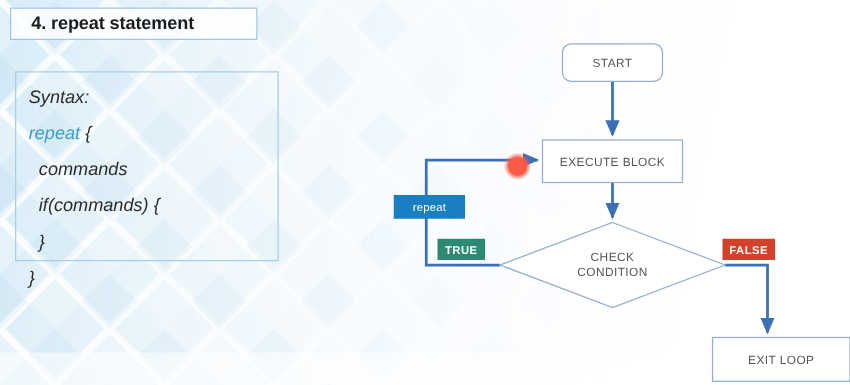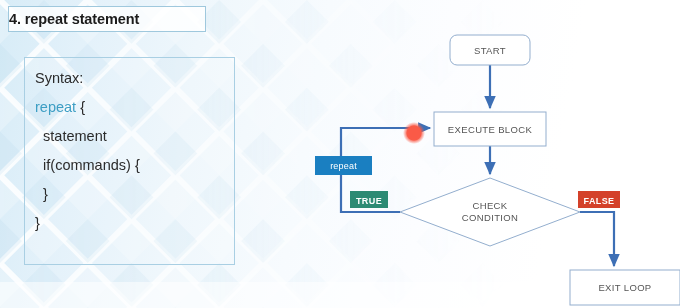--- a/index.html
+++ b/index.html
@@ -41,40 +41,41 @@
     position: absolute;
     left: 8px;
     top: 6px;
     width: 198px;
     height: 26px;
     box-sizing: border-box;
     border: 1px solid #9fc8dd;
     background: rgba(255,255,255,0.80);
     display: flex;
     align-items: center;
-    padding-left: 0;
+    padding-left: 16px;
   }
   #title-text {
     font-size: 14.5px;
     font-weight: bold;
     color: #1c1c1c;
     letter-spacing: -0.1px;
     white-space: nowrap;
   }
 
   #syntax-box {
     position: absolute;
-    left: 24px;
+    left: 12px;
     top: 57px;
     width: 211px;
-    height: 208px;
+    height: 152px;
     box-sizing: border-box;
     border: 1px solid #a9cfe3;
     background: transparent;
     padding: 6px 0 0 10px;
+    font-style: italic;
   }
   .code-line {
     font-size: 14.5px;
     color: #2b2b2b;
     line-height: 29px;
     white-space: pre;
   }
   .kw { color: #3d9ec4; }
 
   
@@ -135,21 +136,21 @@
 
   <div id="title-box">
     <span id="title-text">4. repeat statement</span>
   </div>
 
   <div id="syntax-box">
     <div class="code-line">Syntax:</div>
 
     <div class="code-line"><span class="kw">repeat</span><span> {</span></div>
 
-    <div class="code-line"><span>&nbsp;&nbsp;</span><span>statement</span></div>
+    <div class="code-line"><span>&nbsp;&nbsp;</span><span>commands</span></div>
 
     <div class="code-line"><span>&nbsp;&nbsp;</span><span>if(commands) {</span></div>
 
 
     <div class="code-line"><span>&nbsp;&nbsp;</span><span>}</span></div>
 
     <div class="code-line"><span>}</span></div>
   </div>
 
   <svg id="flow-svg" viewBox="0 0 680 308" xmlns="http://www.w3.org/2000/svg">

